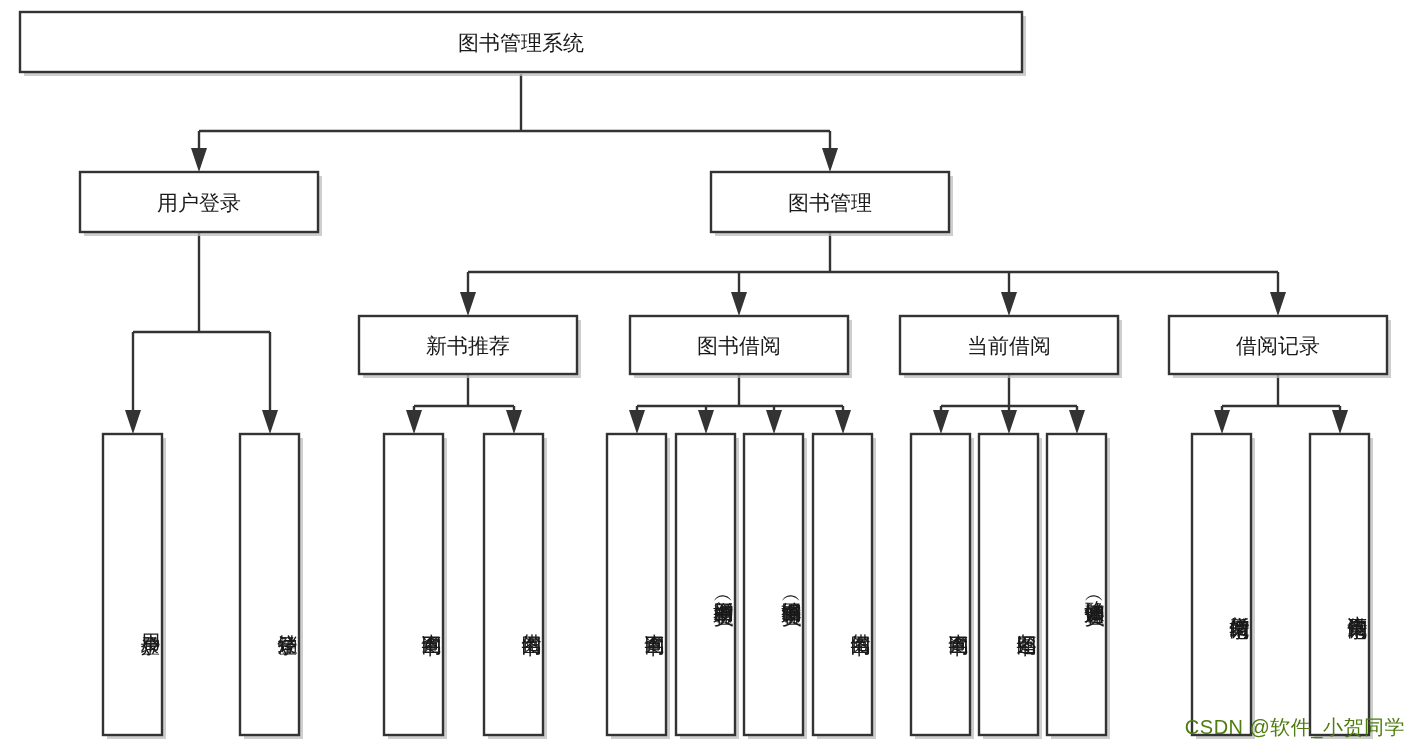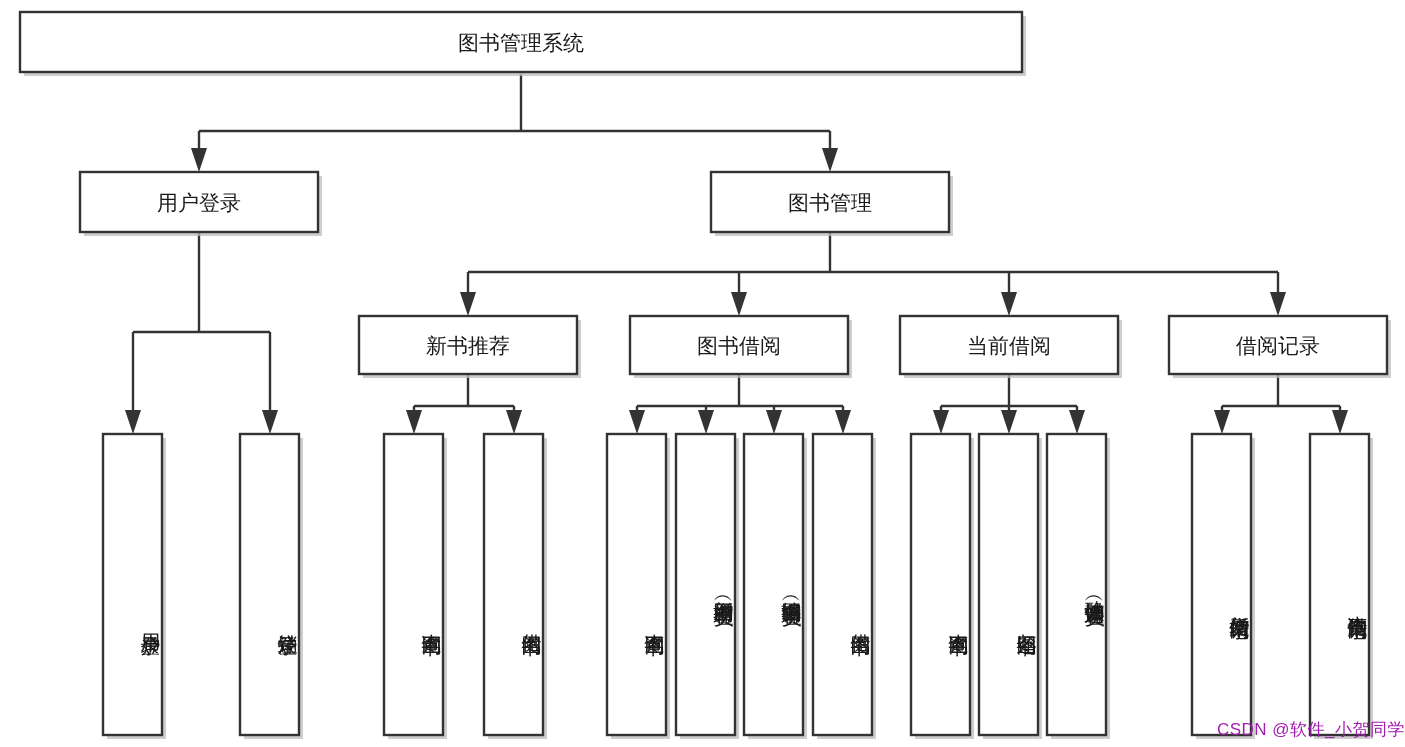--- a/index.html
+++ b/index.html
@@ -67,22 +67,22 @@
     letter-spacing: 1px;
     white-space: nowrap;
     text-align: center;
     pointer-events: none;
   }
   .watermark {
     position: absolute;
     right: 12px;
     bottom: 6px;
     font-family: "Liberation Sans", "DejaVu Sans", sans-serif;
-    font-size: 17px;
-    color: #a21caf;
+    font-size: 20px;
+    color: #4d7c0f;
     letter-spacing: 0.5px;
     user-select: none;
   }
 </style>
 </head>
 <body>
 
 <div id="diagram-root">
 
   <svg id="tree-svg" viewBox="0 0 1405 747" xmlns="http://www.w3.org/2000/svg">

